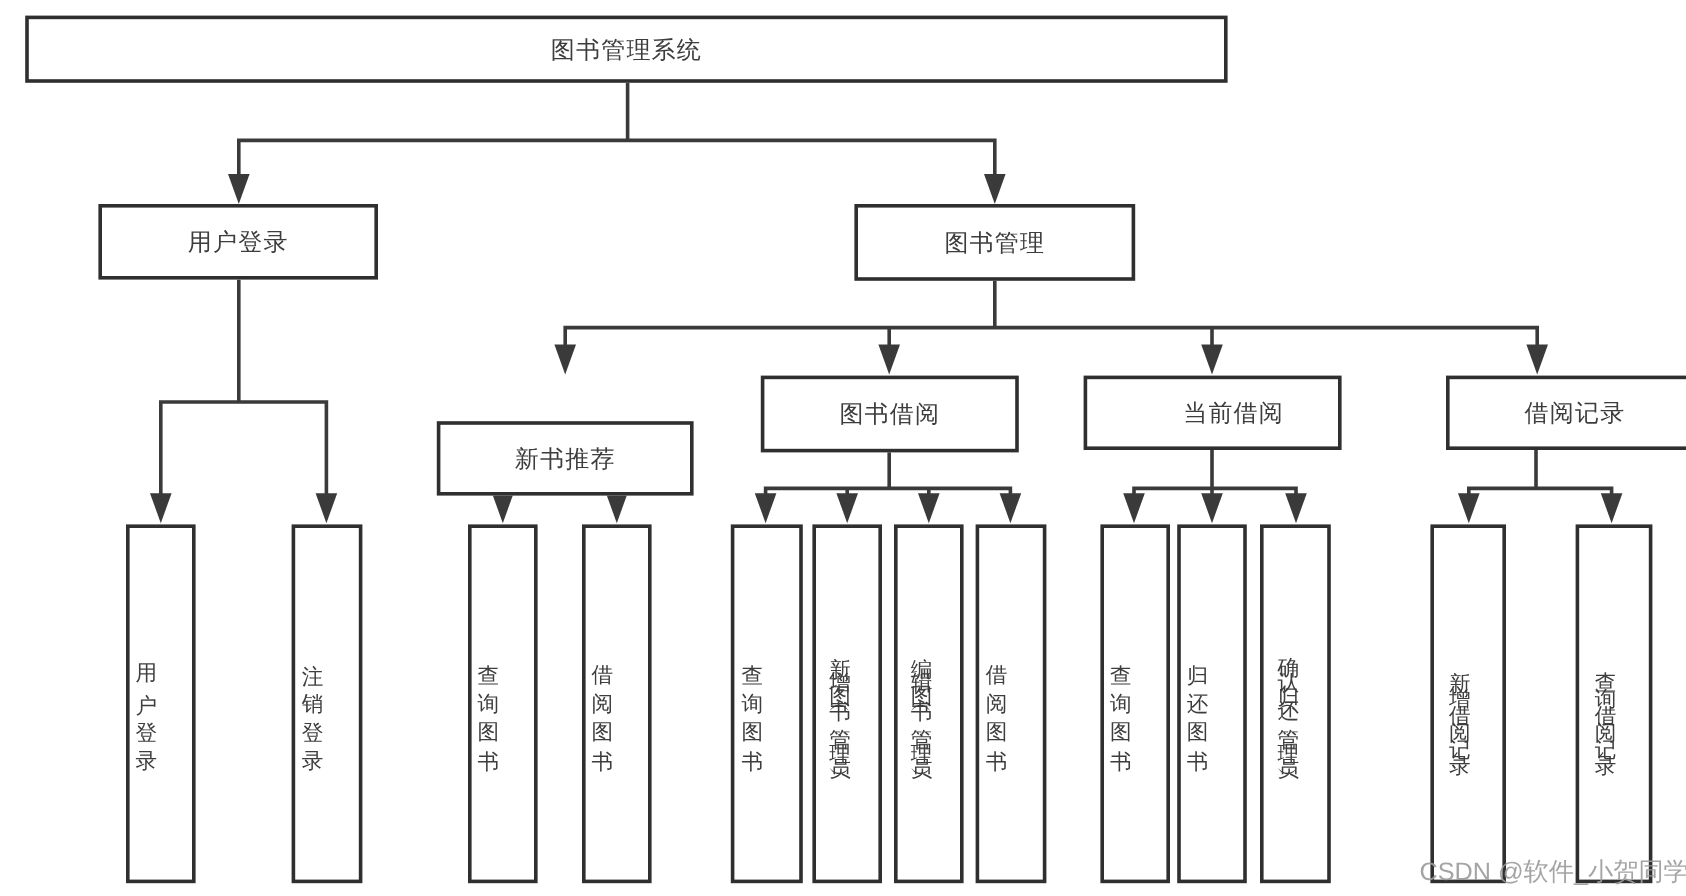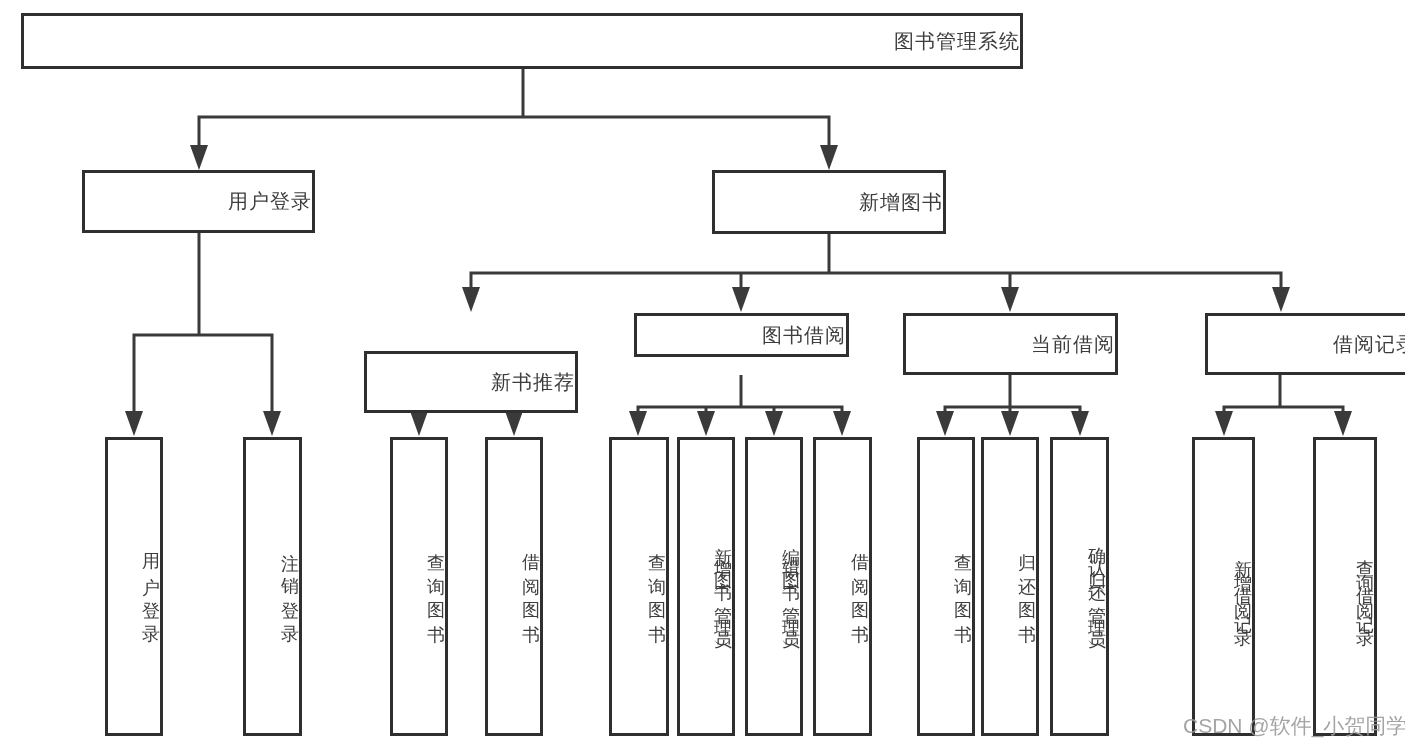--- a/index.html
+++ b/index.html
@@ -22,21 +22,21 @@
     width: 1405px;
     height: 747px;
   }
   .box {
     position: absolute;
     box-sizing: border-box;
     background: #ffffff;
     border: 3px solid #2f2f2f;
     display: flex;
     align-items: center;
-    justify-content: flex-end;
+    justify-content: center;
     text-align: center;
     color: #3d3d3d;
   }
   .h-label { font-size: 20px; letter-spacing: 1px; white-space: nowrap; }
   .leaf .vtext {
     writing-mode: vertical-rl;
     text-orientation: mixed;
     font-size: 18px;
     line-height: 1;
     white-space: nowrap;
@@ -101,27 +101,27 @@
   </svg>
 
   <div class="box" style="left:21px; top:13px; width:1002px; height:56px;">
     <span class="h-label">图书管理系统</span>
   </div>
 
   <div class="box" style="left:82px; top:170px; width:233px; height:63px;">
     <span class="h-label">用户登录</span>
   </div>
   <div class="box" style="left:712px; top:170px; width:234px; height:64px;">
-    <span class="h-label">新增图书</span>
+    <span class="h-label">图书管理</span>
   </div>
 
   <div class="box" style="left:364px; top:313px; width:214px; height:62px;margin-top:38px;">
     <span class="h-label">新书推荐</span>
   </div>
-  <div class="box" style="left:634px; top:313px; width:215px; height:44px;">
+  <div class="box" style="left:634px; top:313px; width:215px; height:64px;">
     <span class="h-label">图书借阅</span>
   </div>
   <div class="box" style="left:903px; top:313px; width:215px; height:62px;padding-left:35px;">
     <span class="h-label">当前借阅</span>
   </div>
   <div class="box" style="left:1173px; top:313px; width:215px; height:62px;margin-left:32px;">
     <span class="h-label">借阅记录</span>
   </div>
 
   <div class="box leaf" style="left:105px; top:437px; width:58px; height:299px;">

